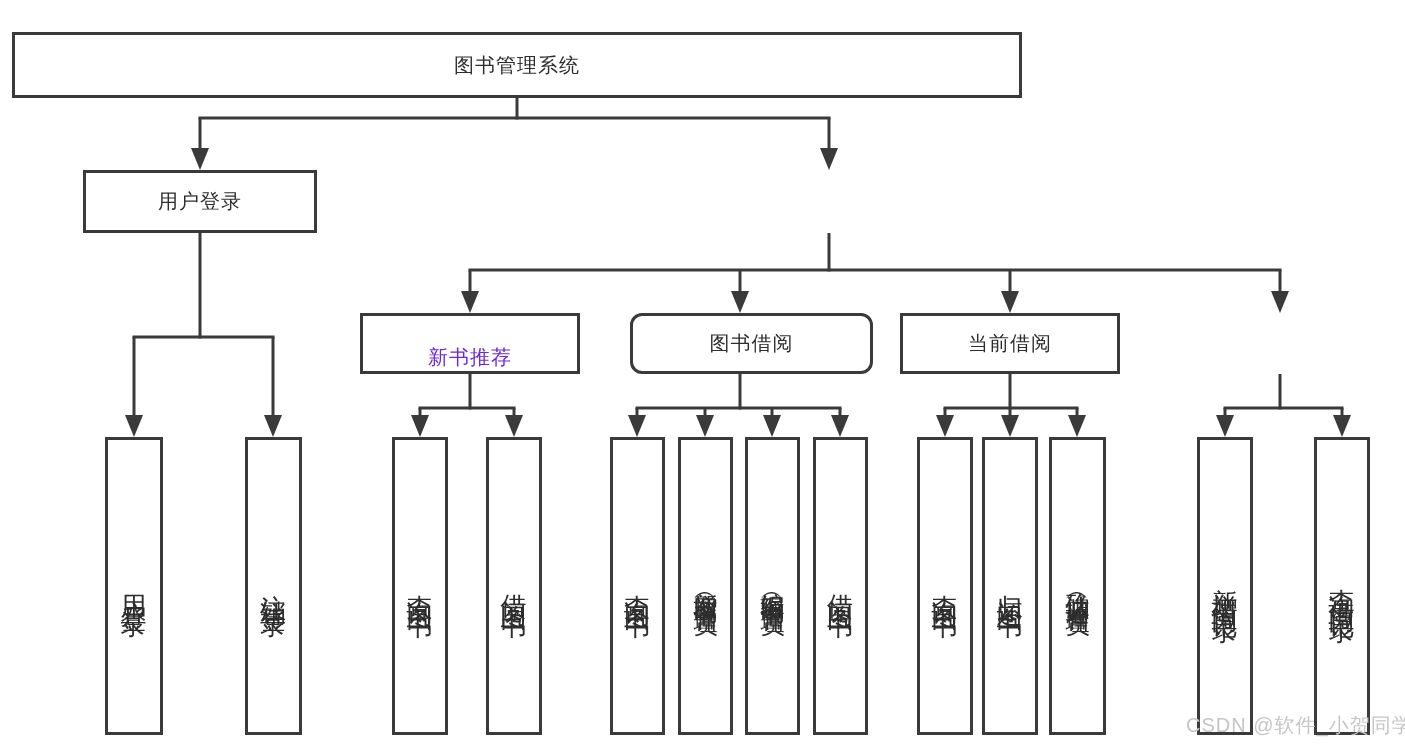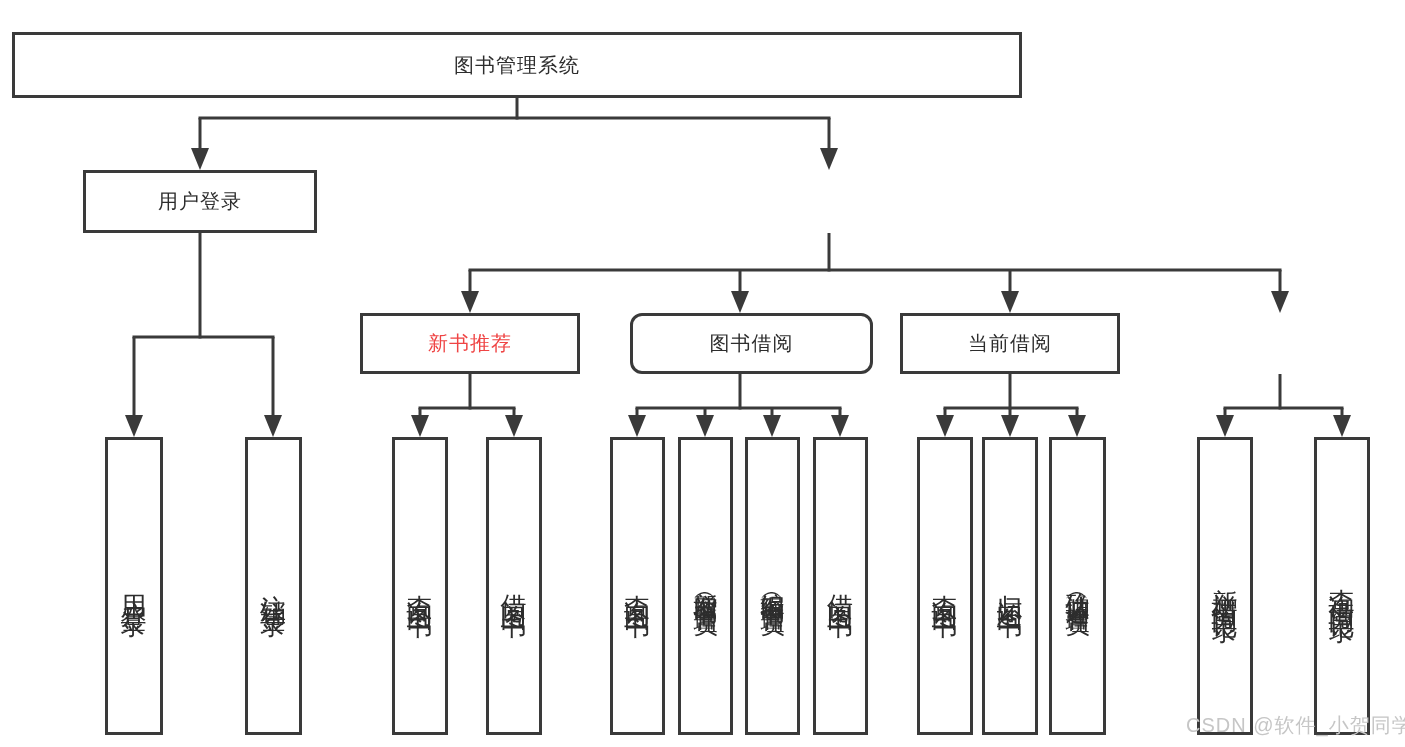--- a/index.html
+++ b/index.html
@@ -120,21 +120,21 @@
     </svg>
 
   <div class="box" style="left: 12px; top: 13px; width: 1010px; height: 66px; border-color: rgb(58, 58, 58); color: rgb(45, 45, 45); margin-top: 19px;">
     <span class="lbl">图书管理系统</span>
   </div>
 
   <div class="box" style="left: 83px; top: 170px; width: 234px; height: 63px; border-color: rgb(58, 58, 58); color: rgb(45, 45, 45);">
     <span class="lbl">用户登录</span>
   </div>
 
-  <div class="box" style="left: 360px; top: 313px; width: 220px; height: 61px; border-color: rgb(58, 58, 58); color: #ef4444;">
+  <div class="box" style="left: 360px; top: 313px; width: 220px; height: 61px; border-color: rgb(58, 58, 58); color: #6d28d9; align-items: flex-end;">
     <span class="lbl">新书推荐</span>
   </div>
   <div class="box" style="left: 630px; top: 313px; width: 243px; height: 61px; border-color: rgb(58, 58, 58); color: rgb(45, 45, 45); border-radius: 12px;">
     <span class="lbl">图书借阅</span>
   </div>
   <div class="box" style="left: 900px; top: 313px; width: 220px; height: 61px; border-color: rgb(58, 58, 58); color: rgb(45, 45, 45);">
     <span class="lbl">当前借阅</span>
   </div>
 
   <div class="box v" style="left: 105px; top: 437px; width: 58px; height: 298px; border-color: rgb(58, 58, 58); color: rgb(45, 45, 45);">

